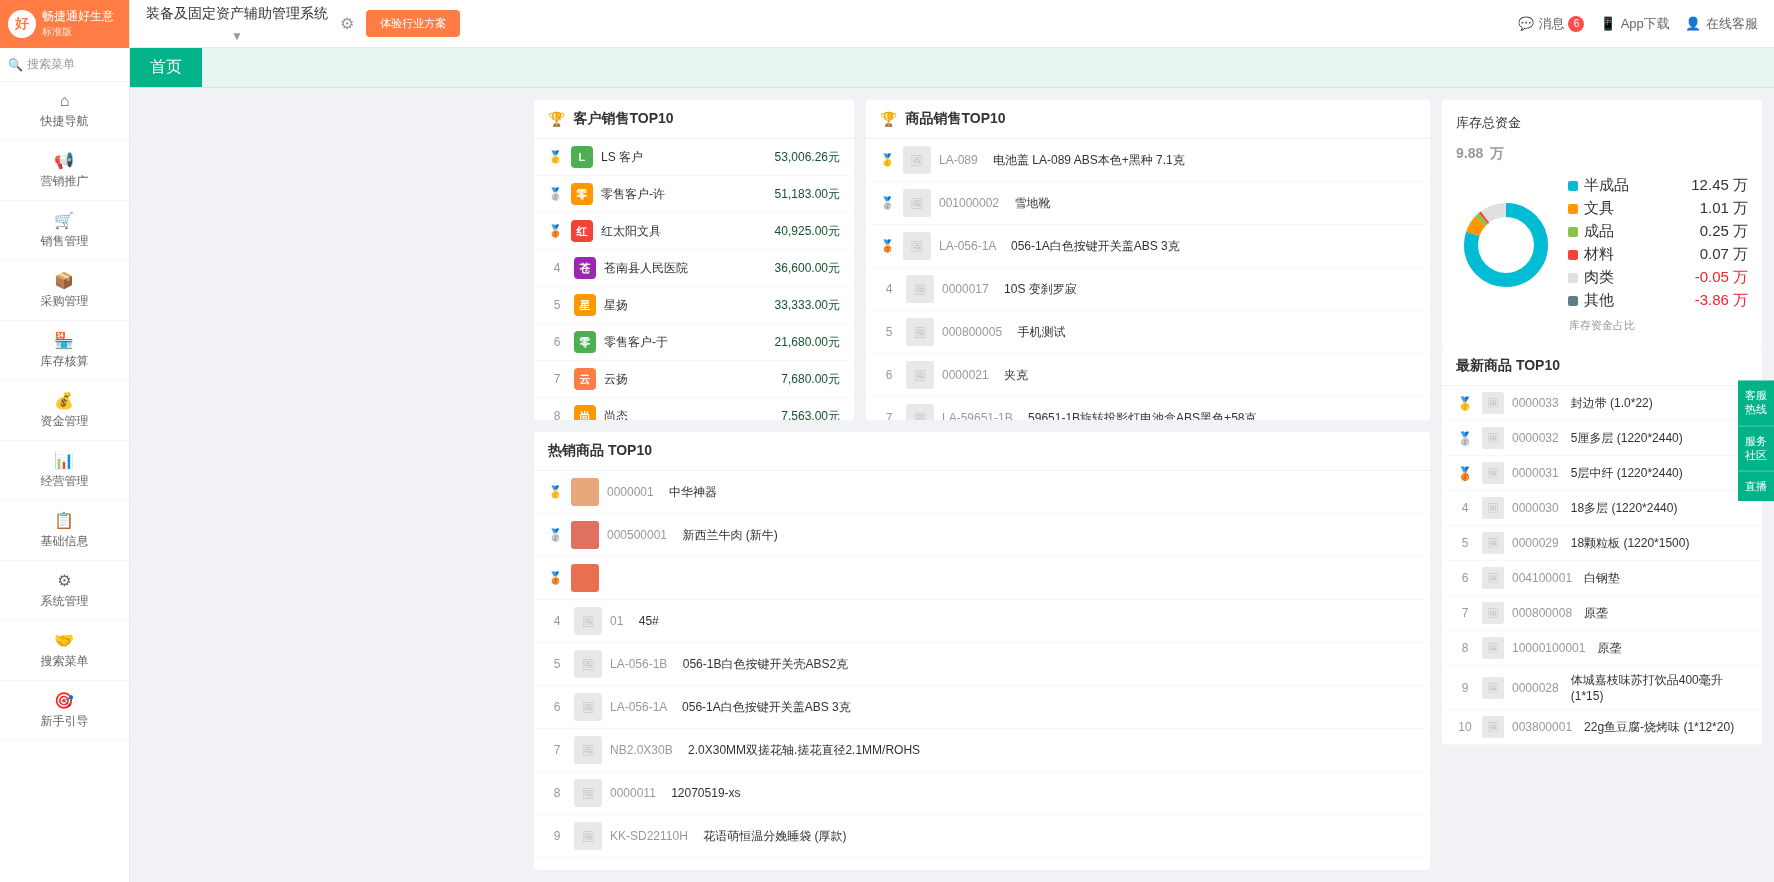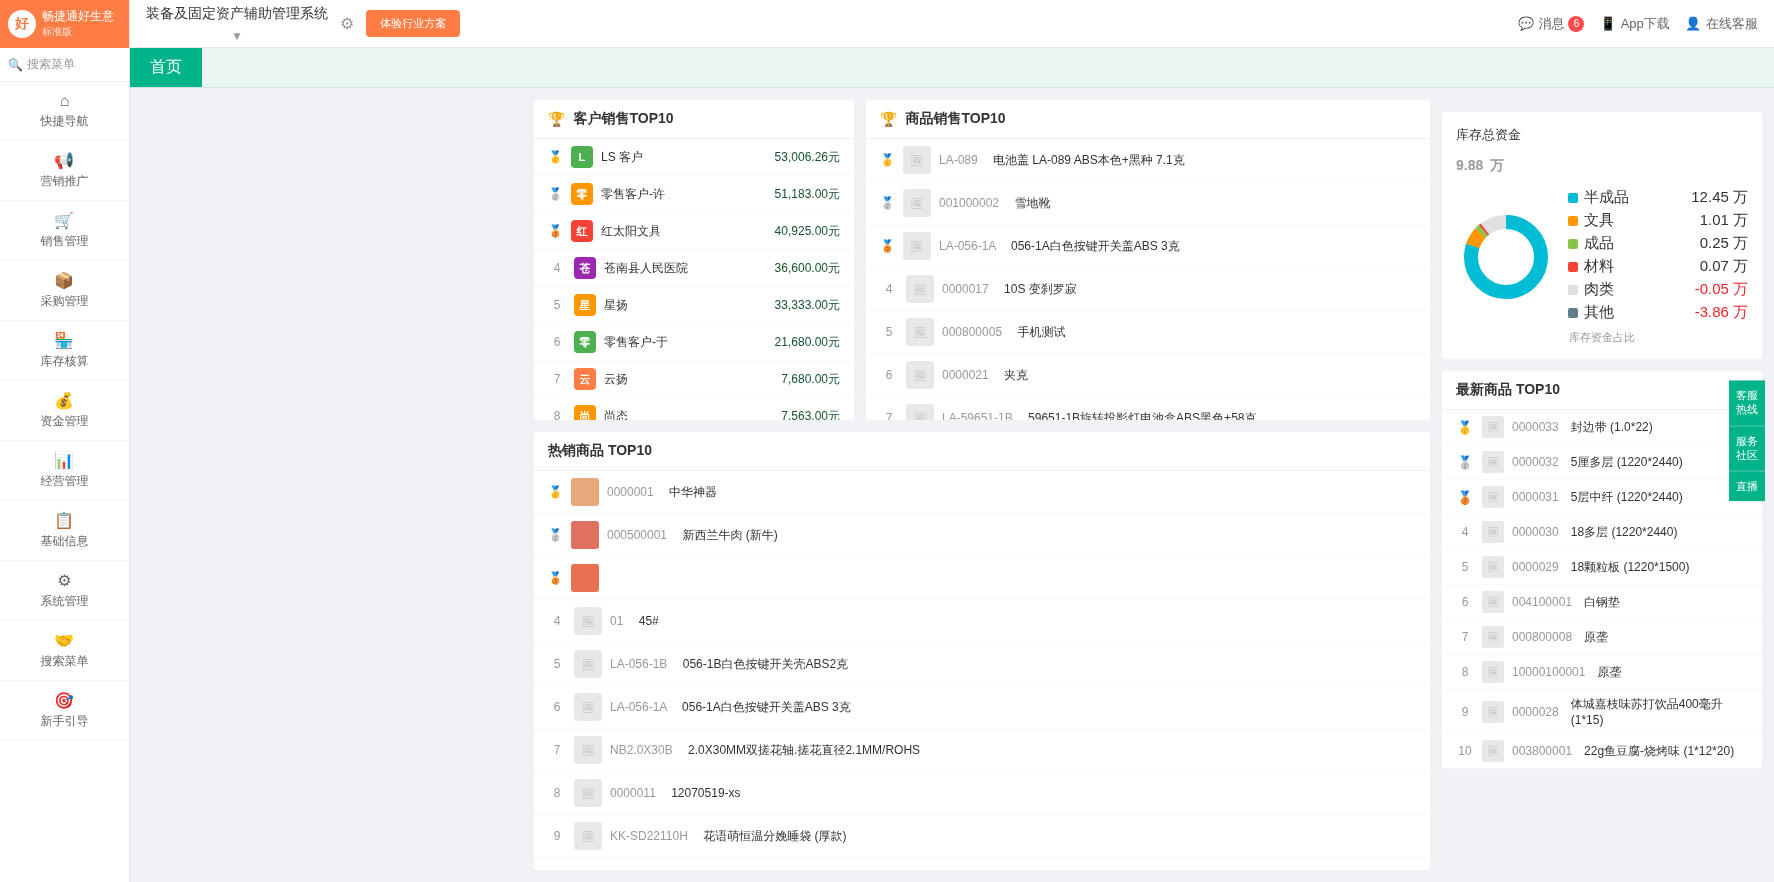--- a/index.html
+++ b/index.html
@@ -131,23 +131,22 @@
       gap: 12px;
       overflow: hidden;
     }
 
     
     .content-right {
       width: 320px;
       flex-shrink: 0;
       display: flex;
       flex-direction: column;
-      gap: 12px;
+      gap: 0;
       overflow-y: auto;
-      margin-top: 12px;
     }
 
     .card {
       background: #fff;
       border-radius: 4px;
       overflow: hidden;
     }
     .card-header {
       padding: 10px 14px;
       font-size: 14px; font-weight: bold; color: #333;
@@ -223,21 +222,21 @@
       background: #e8e8e8; border-radius: 2px;
       display: flex; align-items: center; justify-content: center;
       color: #bbb; font-size: 9px; flex-shrink: 0;
     }
     .newest-code { color: #999; margin-right: 4px; }
     .newest-name { color: #333; flex: 1; }
 
     
     .float-btns {
       position: fixed;
-      right: 9px; top: 50%;
+      right: 0; top: 50%;
       transform: translateY(-50%);
       display: flex; flex-direction: column;
       z-index: 100;
     }
     .float-btn {
       background: #00b388; color: #fff;
       width: 36px; padding: 8px 4px;
       font-size: 11px; text-align: center;
       cursor: pointer; border-bottom: 1px solid rgba(255,255,255,0.2);
       line-height: 1.3;

